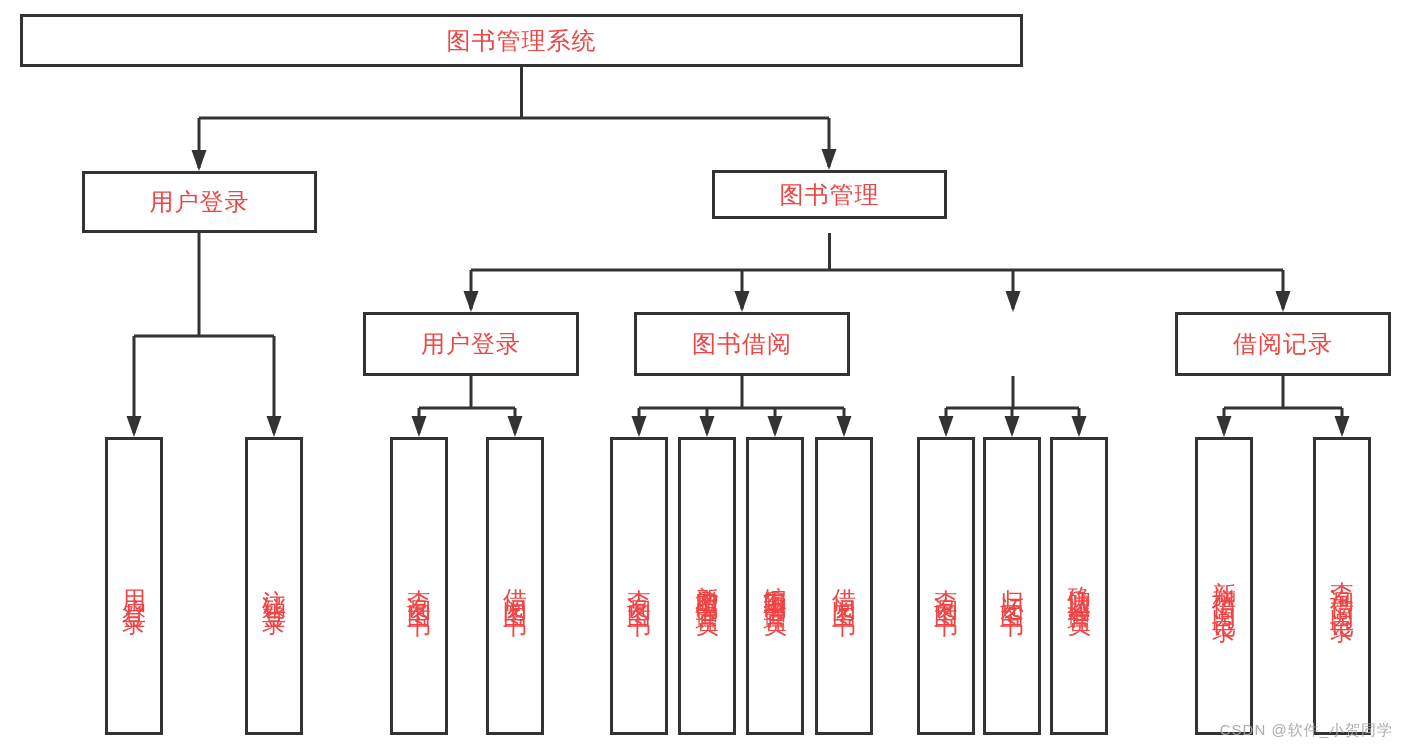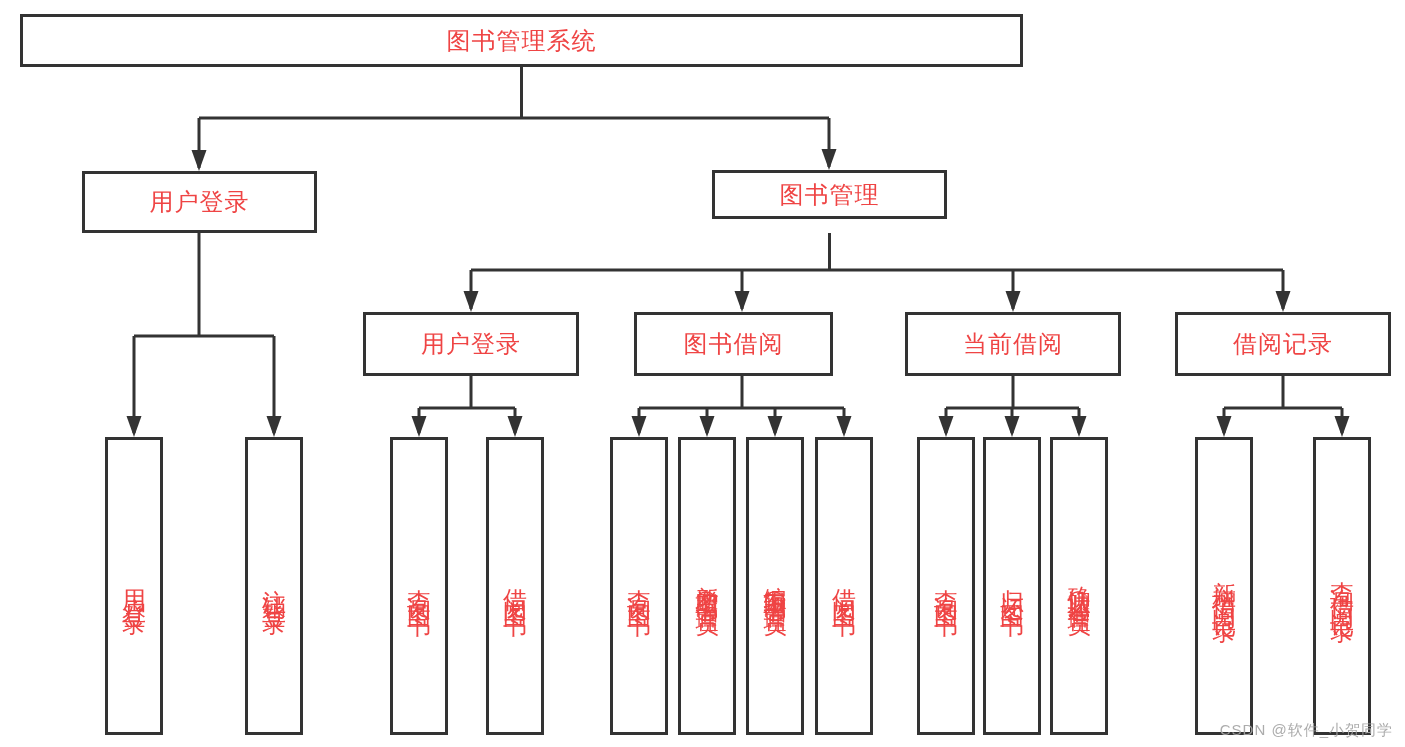--- a/index.html
+++ b/index.html
@@ -79,25 +79,22 @@
   <div class="box" style="left:82px;top:171px;width:235px;height:62px;">
     <span class="h-label">用户登录</span>
   </div>
   <div class="box" style="left:712px;top:170px;width:235px;height:49px;">
     <span class="h-label">图书管理</span>
   </div>
 
   <div class="box" style="left:363px;top:312px;width:216px;height:64px;">
     <span class="h-label">用户登录</span>
   </div>
-  <div class="box" style="left:634px;top:312px;width:199px;height:64px;">
+  <div class="box" style="left:634px;top:312px;width:216px;height:64px;">
     <span class="h-label">图书借阅</span>
-  </div>
-  <div class="box" style="left:905px;top:312px;width:216px;height:64px;">
-    <span class="h-label">当前借阅</span>
   </div>
   <div class="box" style="left:1175px;top:312px;width:216px;height:64px;">
     <span class="h-label">借阅记录</span>
   </div>
 
   <div class="box" style="left:105px;top:437px;width:58px;height:298px;">
     <span class="v-label">用户登录</span>
   </div>
   <div class="box" style="left:245px;top:437px;width:58px;height:298px;">
     <span class="v-label">注销登录</span>

